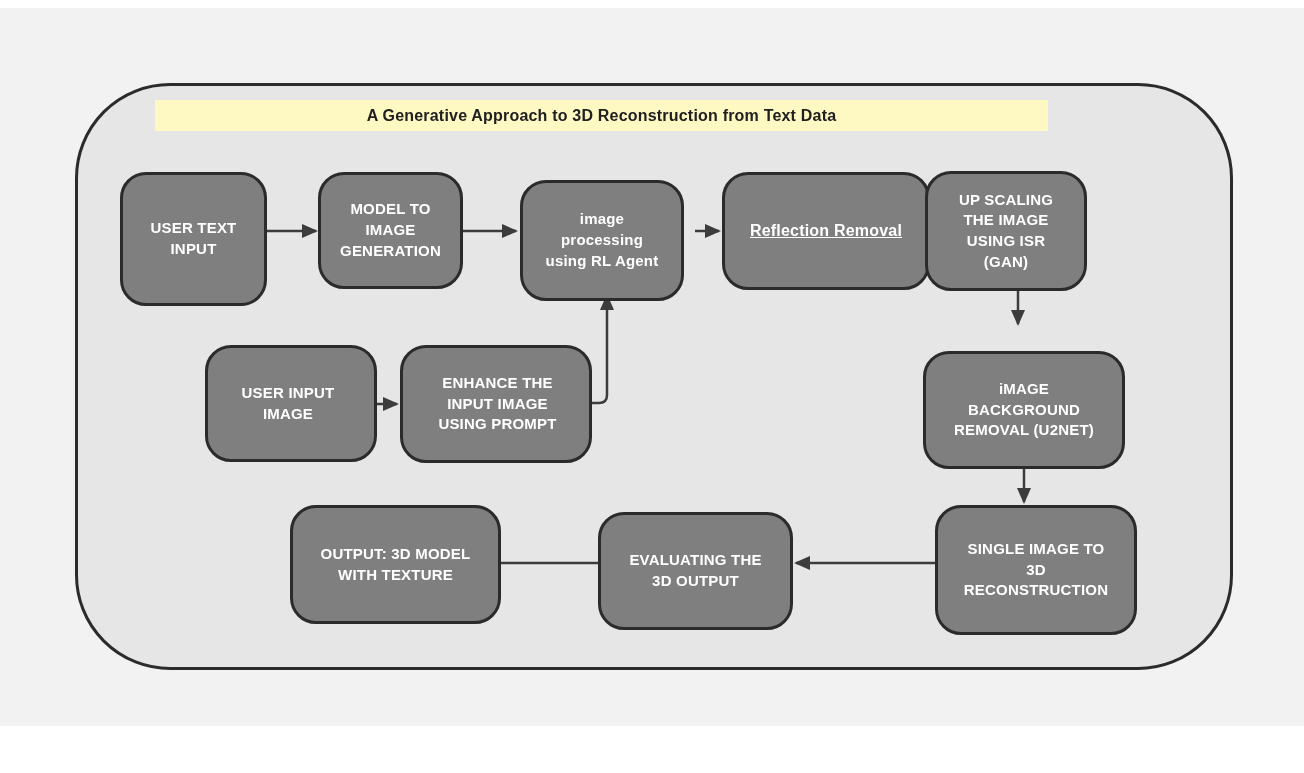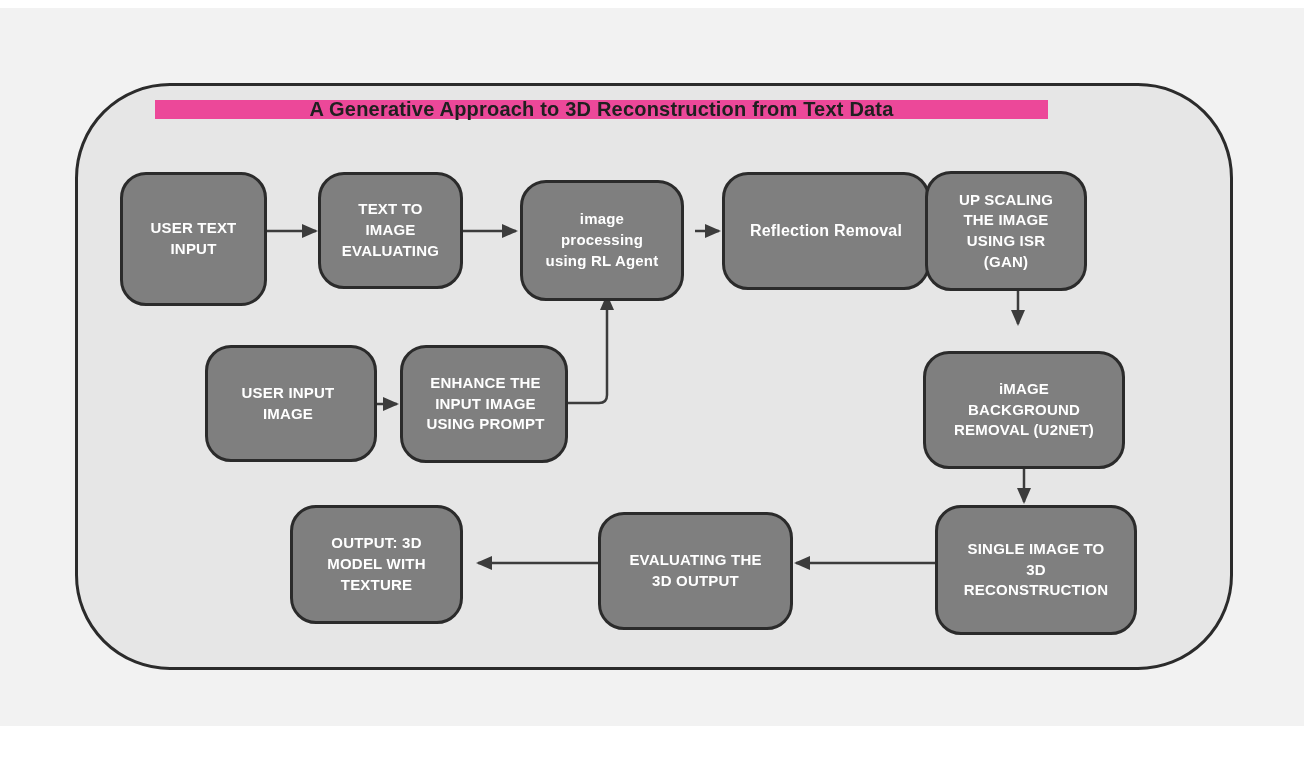--- a/index.html
+++ b/index.html
@@ -33,26 +33,26 @@
     box-sizing: border-box;
     background: #e6e6e6;
     border: 3px solid #2b2b2b;
     border-radius: 95px;
   }
   .diagram-title {
     position: absolute;
     left: 155px;
     top: 100px;
     width: 893px;
-    height: 19px;
-    background: #ec4899;
+    height: 31px;
+    background: #fef9c3;
     display: flex;
     align-items: center;
     justify-content: center;
-    font-size: 20px;
+    font-size: 16px;
     font-weight: bold;
     color: #202020;
     letter-spacing: 0.2px;
     white-space: nowrap;
   }
   .node {
     position: absolute;
     box-sizing: border-box;
     background: #7f7f7f;
     border: 3px solid #2b2b2b;
@@ -65,30 +65,30 @@
     display: flex;
     align-items: center;
     justify-content: center;
     text-align: center;
     padding: 0 18px;
   }
   
   .n1  { left: 120px; top: 172px; width: 147px; height: 134px; }
   .n2  { left: 318px; top: 172px; width: 145px; height: 117px; }
   .n3  { left: 520px; top: 180px; width: 164px; height: 121px; }
-  .n4  { left: 722px; top: 172px; width: 208px; height: 118px; font-size: 16px; }
+  .n4  { left: 722px; top: 172px; width: 208px; height: 118px; font-size: 16px; text-decoration: underline; }
   .n5  { left: 925px; top: 171px; width: 162px; height: 120px; }
   
   .n6  { left: 205px; top: 345px; width: 172px; height: 117px; padding-left: 12px; }
-  .n7  { left: 400px; top: 345px; width: 168px; height: 118px; padding-left: 21px; }
+  .n7  { left: 400px; top: 345px; width: 192px; height: 118px; padding-left: 21px; }
   
   .n8  { left: 923px; top: 327px; width: 202px; height: 118px; margin-top: 24px; }
   .n9  { left: 935px; top: 505px; width: 202px; height: 130px; }
   
-  .n10 { left: 290px; top: 505px; width: 173px; height: 119px; }
+  .n10 { left: 290px; top: 505px; width: 211px; height: 119px; }
   .n11 { left: 598px; top: 505px; width: 195px; height: 118px; margin-top: 7px; }
 
   .arrows-layer {
     position: absolute;
     left: 0;
     top: 0;
     width: 1304px;
     height: 773px;
     pointer-events: none;
   }
@@ -121,21 +121,21 @@
     <path class="edge" d="M568,403 L599,403 Q607,403 607,395 L607,296" marker-end="url(#ah)"></path>
     <path class="edge" d="M1018,291 L1018,324" marker-end="url(#ah)"></path>
     <path class="edge" d="M1024,445 L1024,502" marker-end="url(#ah)"></path>
     <path class="edge" d="M935,563 L796,563" marker-end="url(#ah)"></path>
     <path class="edge" d="M598,563 L478,563" marker-end="url(#ah)"></path>
   </svg>
 
   <div class="diagram-title">A Generative Approach to 3D Reconstruction from Text Data</div>
 
   <div class="node n1">USER TEXT INPUT</div>
-  <div class="node n2">TEXT TO IMAGE EVALUATING</div>
+  <div class="node n2">MODEL TO IMAGE GENERATION</div>
   <div class="node n3">image processing using RL Agent</div>
   <div class="node n4">Reflection Removal</div>
   <div class="node n5">UP SCALING THE IMAGE USING ISR (GAN)</div>
   <div class="node n6">USER INPUT IMAGE</div>
   <div class="node n7">ENHANCE THE INPUT IMAGE USING PROMPT</div>
   <div class="node n8">iMAGE BACKGROUND REMOVAL (U2NET)</div>
   <div class="node n9">SINGLE IMAGE TO 3D RECONSTRUCTION</div>
   <div class="node n10">OUTPUT: 3D MODEL WITH TEXTURE</div>
   <div class="node n11">EVALUATING THE 3D OUTPUT</div>
 

